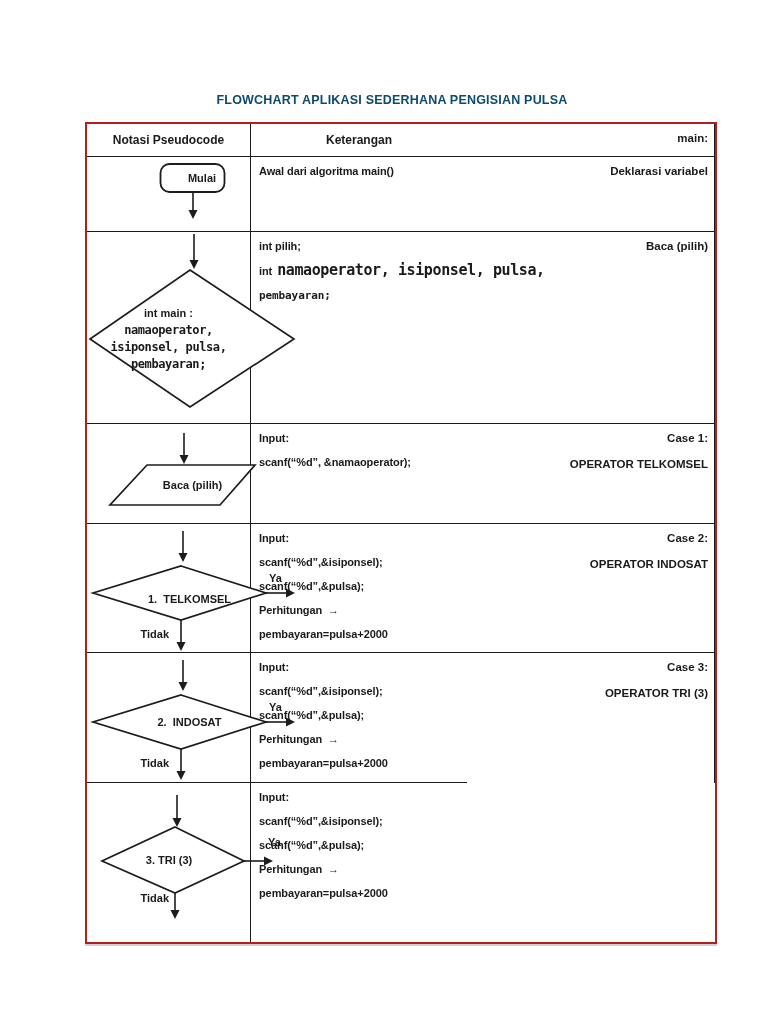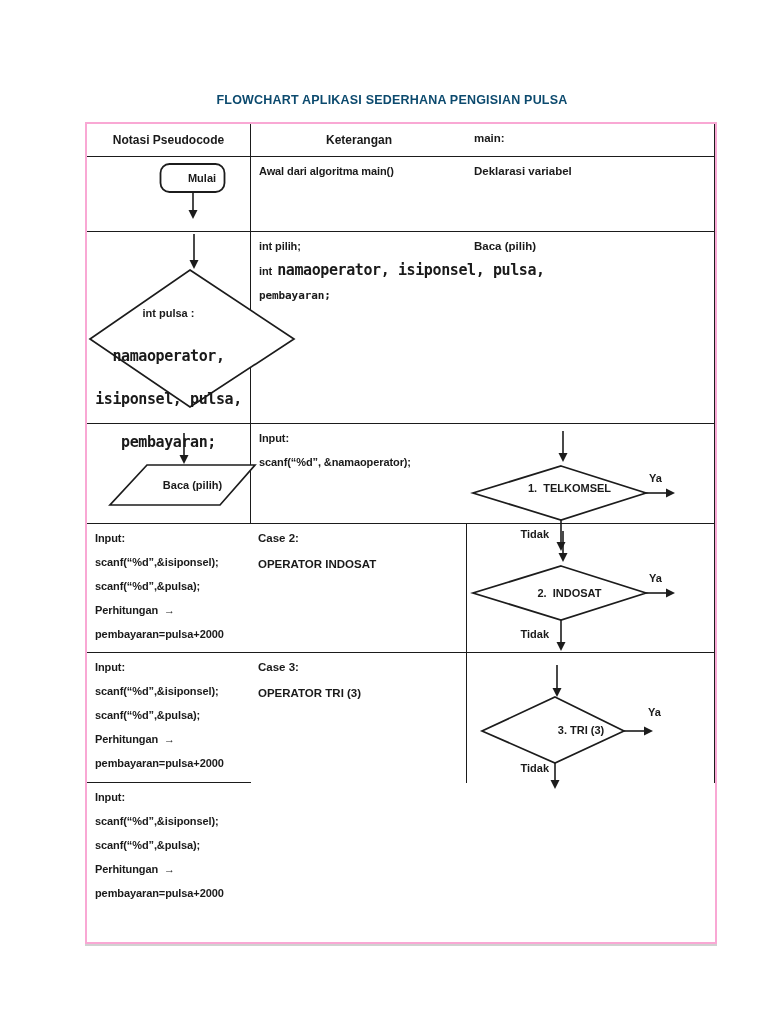--- a/index.html
+++ b/index.html
@@ -11,45 +11,45 @@
   .doc-title {
     position:absolute; left:8px; top:93; top:93px; width:768px;
     text-align:center; font-size:12.5px; font-weight:bold; letter-spacing:.2px;
     color:#0c4a6e;
   }
   .tbl {
     position:absolute; left:85px; top:122px;
     display:grid;
     grid-template-columns:164px 216px 248px;
     grid-template-rows:33px 75px 192px 100px 129px 130px 159px;
-    border:2px solid #f9a8d4;
+    border:2px solid #b91c1c;
     background:#fff;
     box-shadow:0 2px 0 rgba(0,0,0,.18);
   }
   .cell { border-right:1.5px solid #1b1b1b; border-bottom:1.5px solid #1b1b1b; position:relative; }
   .cell.last-col { border-right:none; }
   .cell.last-row { border-bottom:none; }
   .hcell {
     display:flex; align-items:center; justify-content:center;
     font-size:12px; font-weight:bold;
   }
-  .pcell { padding:7px 6px 12px 7px; }
+  .pcell { padding:7px 6px 12px 7px;text-align:right; }
   .pcell .pl { font-size:11.5px; font-weight:bold; line-height:15px; margin-bottom:11px; white-space:pre; }
   .kcell { padding:7px 6px 0 8px; }
   .kcell .kl { font-size:11px; font-weight:bold; line-height:15px; margin-bottom:9px; white-space:pre; letter-spacing:-.1px; }
   .mono { font-family:"DejaVu Sans Mono", monospace; font-size:15px; font-weight:bold; letter-spacing:-.4px; }
   .prefix { margin-right:5px; }
   .scell svg { position:absolute; inset:0; display:block; }
   .sym-label {
     position:absolute; display:flex; align-items:center; justify-content:center;
     font-size:11px; font-weight:bold; white-space:pre; text-align:center;padding-left:20px;
   }
   .sym-lines { position:absolute; left:0; right:0; text-align:center; }
   .sym-lines .dl { line-height:17px; font-size:11px; font-weight:bold; white-space:pre; }
-  .sym-lines .dl.mono { font-size:15px;margin-top:26px; }
+  .sym-lines .dl.mono { font-size:12px; }
   .branch-label { position:absolute; font-size:11px; font-weight:bold; }
   .branch-label.no { text-align:right; }
   line, polygon, rect { vector-effect:none; }
 </style>
 </head>
 <body>
 
 <div class="doc-title">FLOWCHART APLIKASI SEDERHANA PENGISIAN PULSA</div>
 
 <div class="tbl">
@@ -75,21 +75,21 @@
   <div class="cell pcell">
     <div class="pl">Deklarasi variabel</div>
   </div>
   <div class="cell scell">
     <svg viewBox="0 0 216 192" width="216" height="192">
       <line x1="107" y1="2" x2="107" y2="29" stroke="#1c1c1c" stroke-width="1.6"></line>
       <polygon points="102.5,28 111.5,28 107,37" fill="#1c1c1c"></polygon>
       <polygon points="103,38 207,107 103,175 3,107" fill="#fff" stroke="#1c1c1c" stroke-width="1.7"></polygon>
     </svg>
     <div class="sym-lines" style="top:73px;">
-      <div class="dl">int pulsa :</div>
+      <div class="dl">int main :</div>
       <div class="dl mono">namaoperator,</div>
       <div class="dl mono">isiponsel, pulsa,</div>
       <div class="dl mono">pembayaran;</div>
     </div>
   </div>
   <div class="cell kcell last-col">
     <div class="kl">int pilih;</div>
     <div class="kl"><span class="prefix">int</span><span class="mono">namaoperator, isiponsel, pulsa,</span></div>
     <div class="kl mono">pembayaran;</div>
   </div>
@@ -103,31 +103,35 @@
       <polygon points="92.5,31 101.5,31 97,40" fill="#1c1c1c"></polygon>
       <polygon points="60,41 168,41 133,81 23,81" fill="#fff" stroke="#1c1c1c" stroke-width="1.7"></polygon>
     </svg>
     <div class="sym-label" style="left:23px; top:41px; width:145px; height:40px;">Baca (pilih)</div>
   </div>
   <div class="cell kcell last-col">
     <div class="kl">Input:</div>
     <div class="kl">scanf(“%d”, &amp;namaoperator);</div>
   </div>
 
+  <div class="cell pcell">
+    <div class="pl">Case 1:</div>
+    <div class="pl">OPERATOR TELKOMSEL</div>
+  </div>
   <div class="cell scell">
     <svg viewBox="0 0 216 129" width="216" height="129">
       <line x1="96" y1="7" x2="96" y2="30" stroke="#1c1c1c" stroke-width="1.6"></line>
       <polygon points="91.5,29 100.5,29 96,38" fill="#1c1c1c"></polygon>
       <polygon points="94,42 179,69 94,96 6,69" fill="#fff" stroke="#1c1c1c" stroke-width="1.7"></polygon>
       <line x1="179" y1="69" x2="200" y2="69" stroke="#1c1c1c" stroke-width="1.6"></line>
       <polygon points="199,64.5 199,73.5 208,69" fill="#1c1c1c"></polygon>
       <line x1="94" y1="96" x2="94" y2="119" stroke="#1c1c1c" stroke-width="1.6"></line>
       <polygon points="89.5,118 98.5,118 94,127" fill="#1c1c1c"></polygon>
     </svg>
-    <div class="sym-label" style="left:6px; top:37px; width:173px; height:54px;">1.  TELKOMSEL</div>
+    <div class="sym-label" style="left:6px; top:48px; width:173px; height:54px;">1.  TELKOMSEL</div>
     <div class="branch-label" style="left:182px; top:48px;">Ya</div>
     <div class="branch-label no" style="left:30px; top:104px; width:52px;">Tidak</div>
   </div>
   <div class="cell kcell last-col">
     <div class="kl">Input:</div>
     <div class="kl">scanf(“%d”,&amp;isiponsel);</div>
     <div class="kl">scanf(“%d”,&amp;pulsa);</div>
     <div class="kl">Perhitungan  →</div>
     <div class="kl">pembayaran=pulsa+2000</div>
   </div>
@@ -165,21 +169,21 @@
   <div class="cell scell last-row">
     <svg viewBox="0 0 216 159" width="216" height="159">
       <line x1="90" y1="12" x2="90" y2="36" stroke="#1c1c1c" stroke-width="1.6"></line>
       <polygon points="85.5,35 94.5,35 90,44" fill="#1c1c1c"></polygon>
       <polygon points="88,44 157,78 88,110 15,78" fill="#fff" stroke="#1c1c1c" stroke-width="1.7"></polygon>
       <line x1="157" y1="78" x2="178" y2="78" stroke="#1c1c1c" stroke-width="1.6"></line>
       <polygon points="177,73.5 177,82.5 186,78" fill="#1c1c1c"></polygon>
       <line x1="88" y1="110" x2="88" y2="128" stroke="#1c1c1c" stroke-width="1.6"></line>
       <polygon points="83.5,127 92.5,127 88,136" fill="#1c1c1c"></polygon>
     </svg>
-    <div class="sym-label" style="left:33px; top:44px; width:142px; height:66px;">3. TRI (3)</div>
+    <div class="sym-label" style="left:1px; top:44px; width:142px; height:66px;">3. TRI (3)</div>
     <div class="branch-label" style="left:181px; top:53px;">Ya</div>
     <div class="branch-label no" style="left:30px; top:109px; width:52px;">Tidak</div>
   </div>
   <div class="cell kcell last-col last-row">
     <div class="kl">Input:</div>
     <div class="kl">scanf(“%d”,&amp;isiponsel);</div>
     <div class="kl">scanf(“%d”,&amp;pulsa);</div>
     <div class="kl">Perhitungan  →</div>
     <div class="kl">pembayaran=pulsa+2000</div>
   </div>

